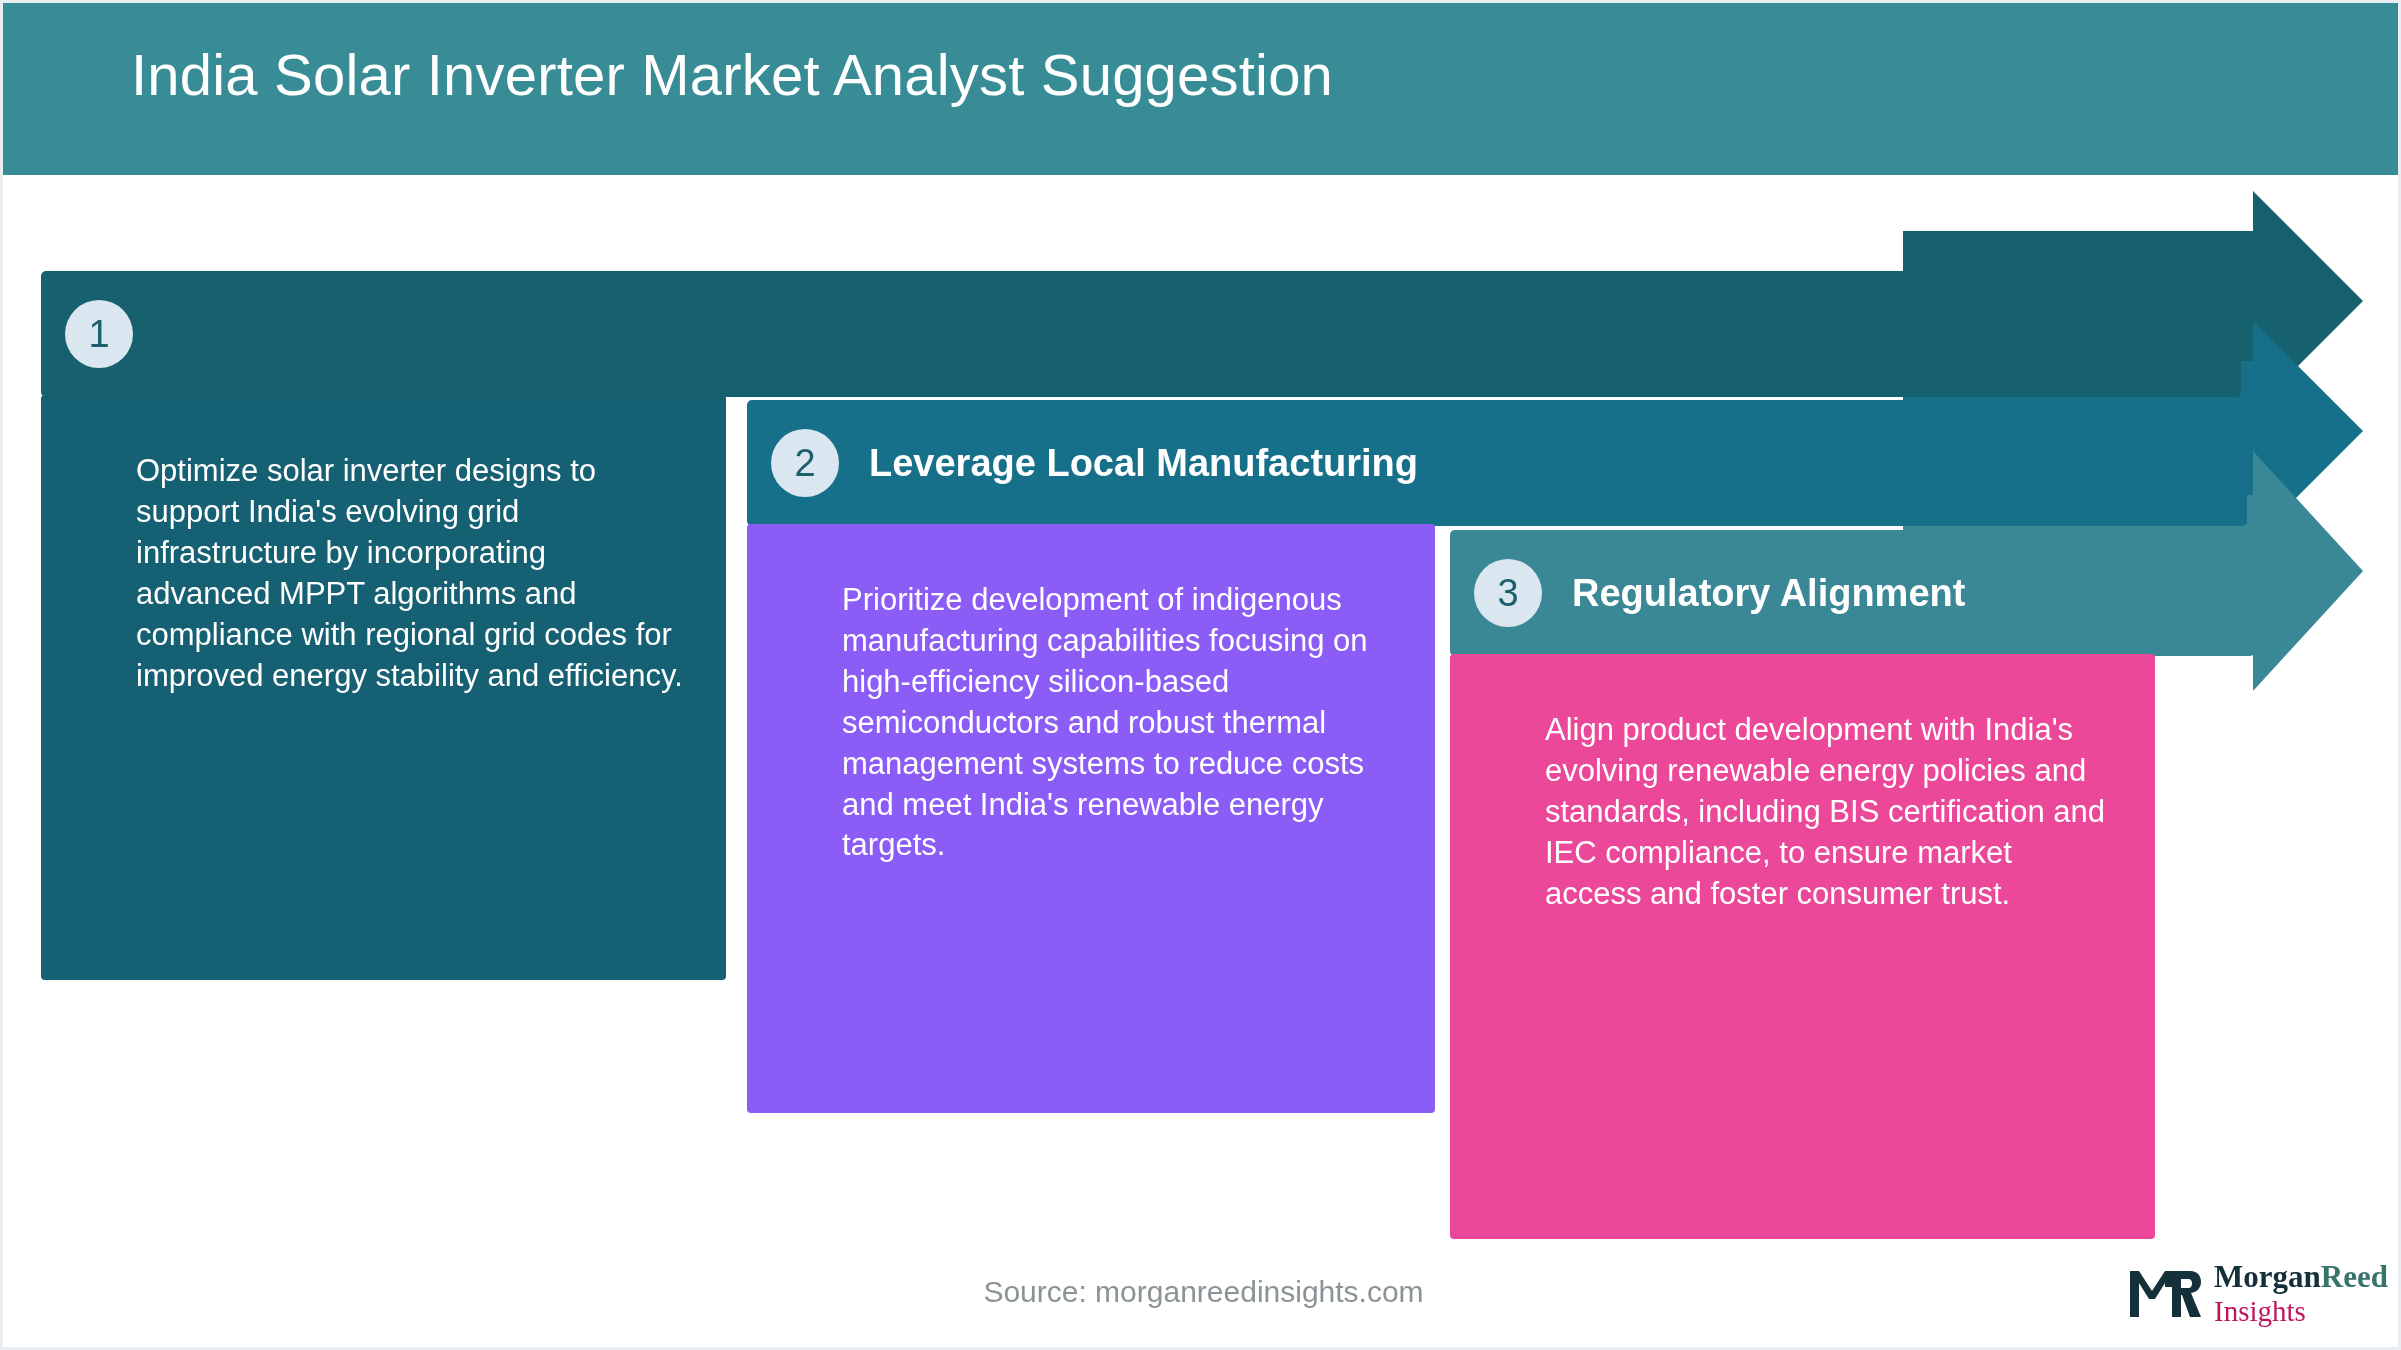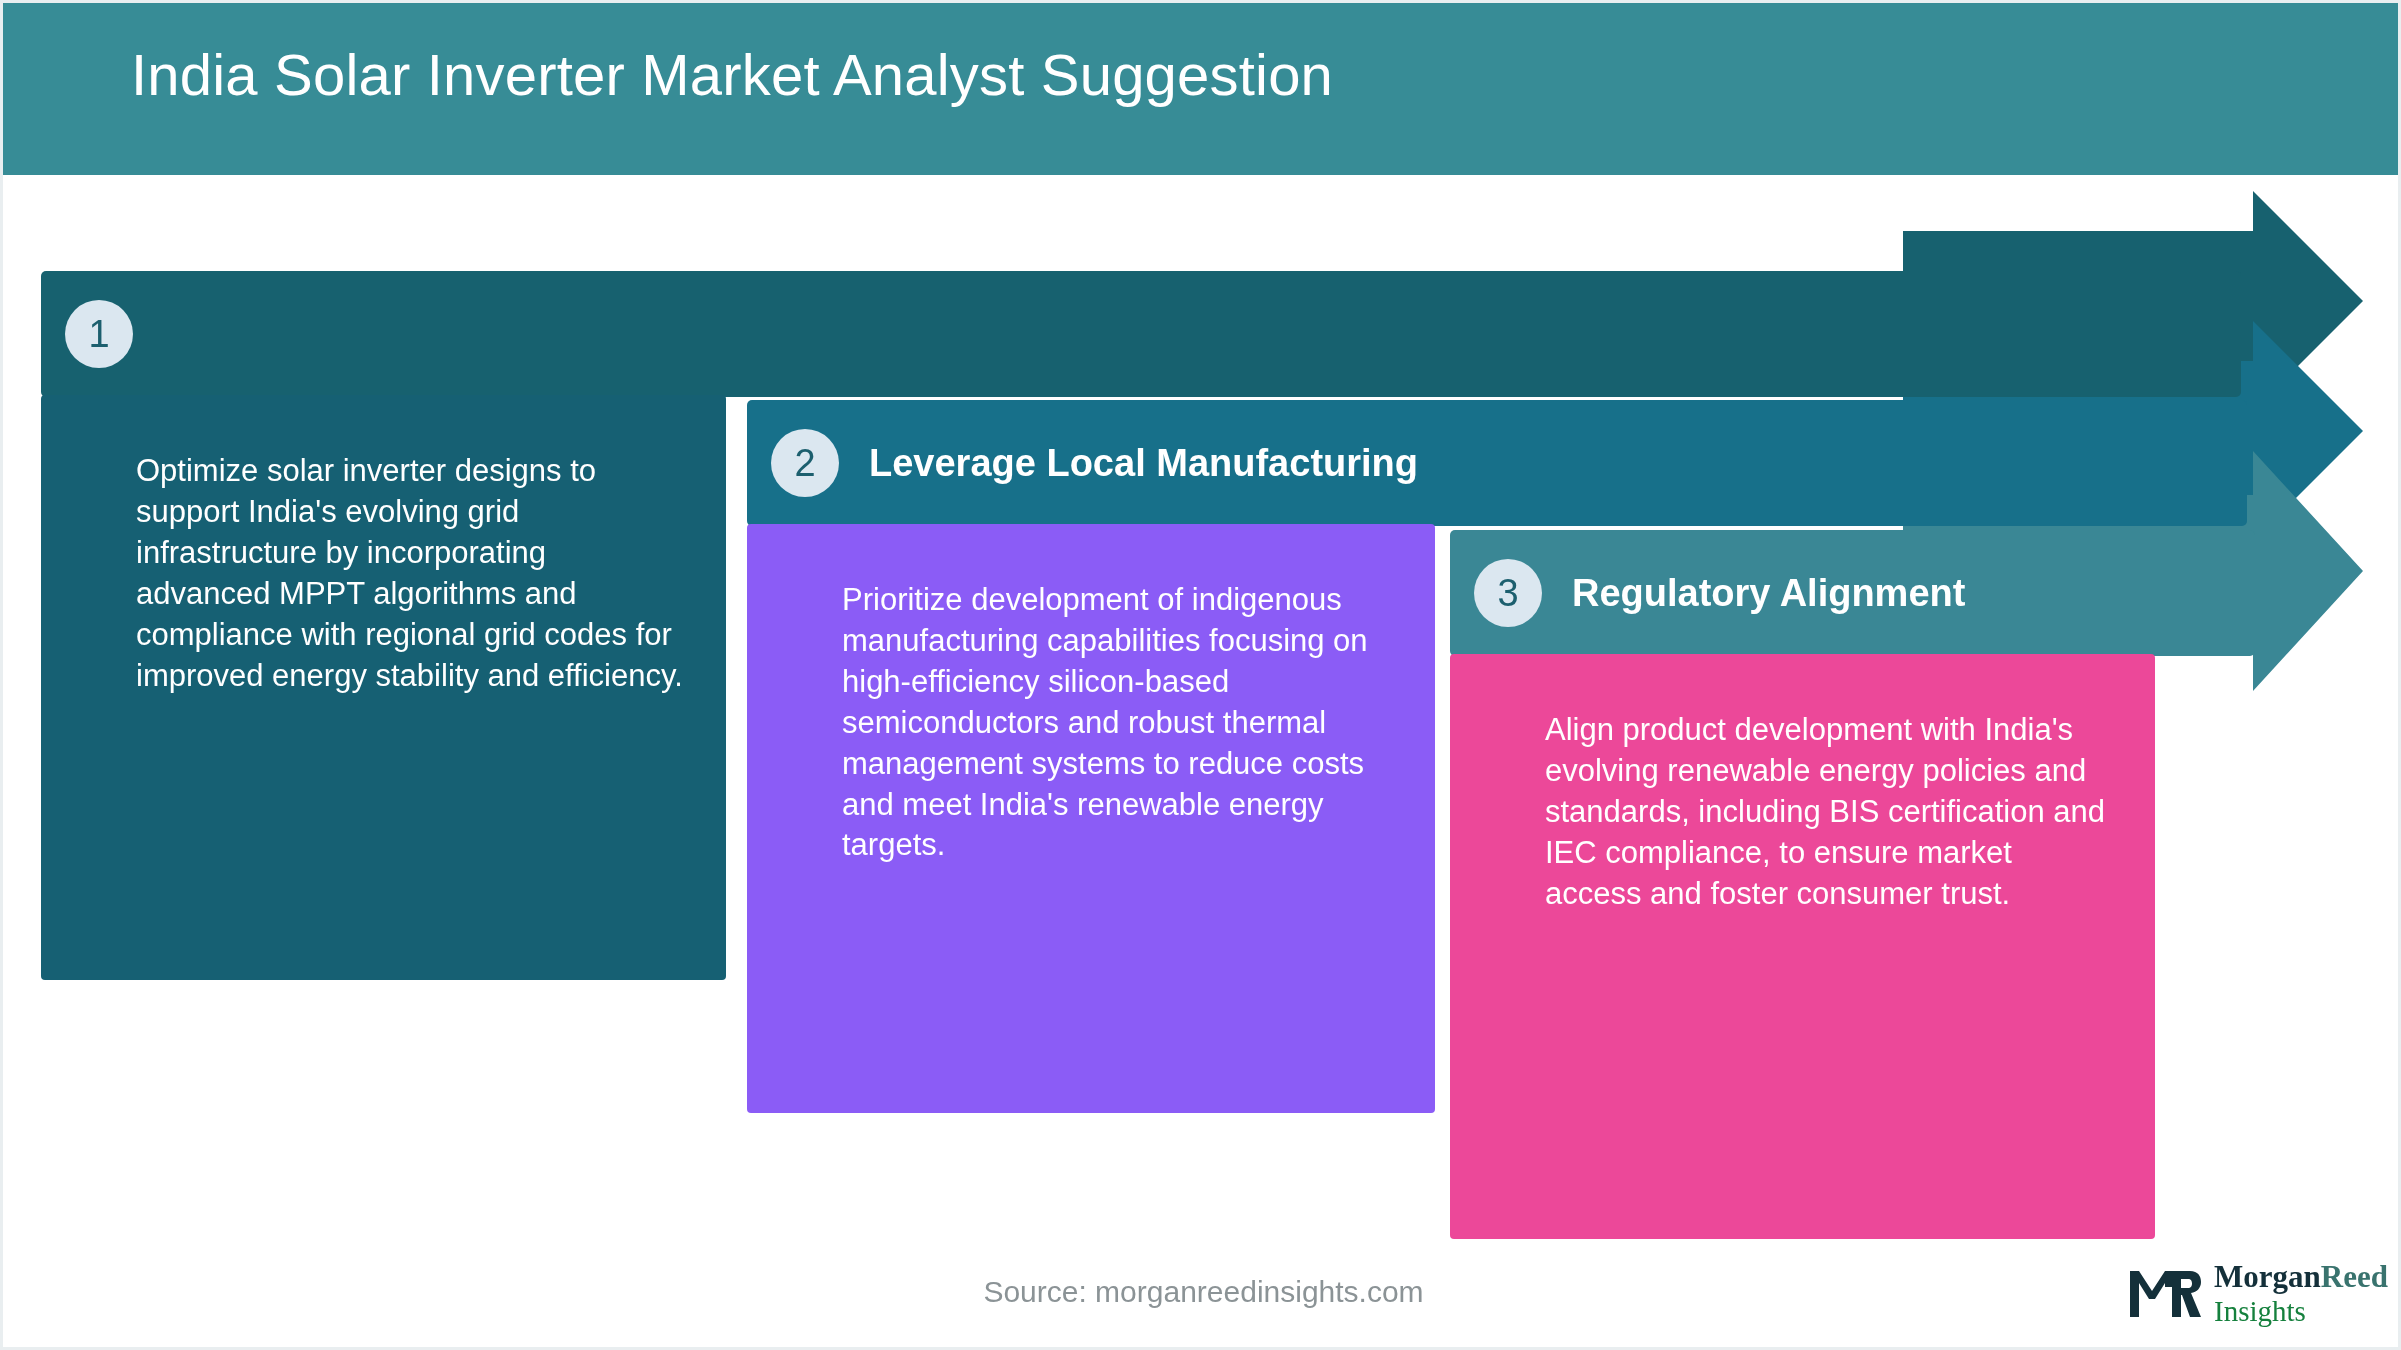--- a/index.html
+++ b/index.html
@@ -134,21 +134,21 @@
     font-family: "Liberation Serif", serif;
     font-size: 31px;
     font-weight: bold;
     color: #14303a;
     white-space: nowrap;
   }
   .logo-line1 .reed { color: #39736e; font-weight: bold; }
   .logo-line2 {
     font-family: "Liberation Serif", serif;
     font-size: 29px;
-    color: #15803d;
+    color: #be185d;
     margin-top: 5px;
     white-space: nowrap;
   }
 </style>
 </head>
 <body>
 
 <div id="canvas">
 
   <div id="title-band">

